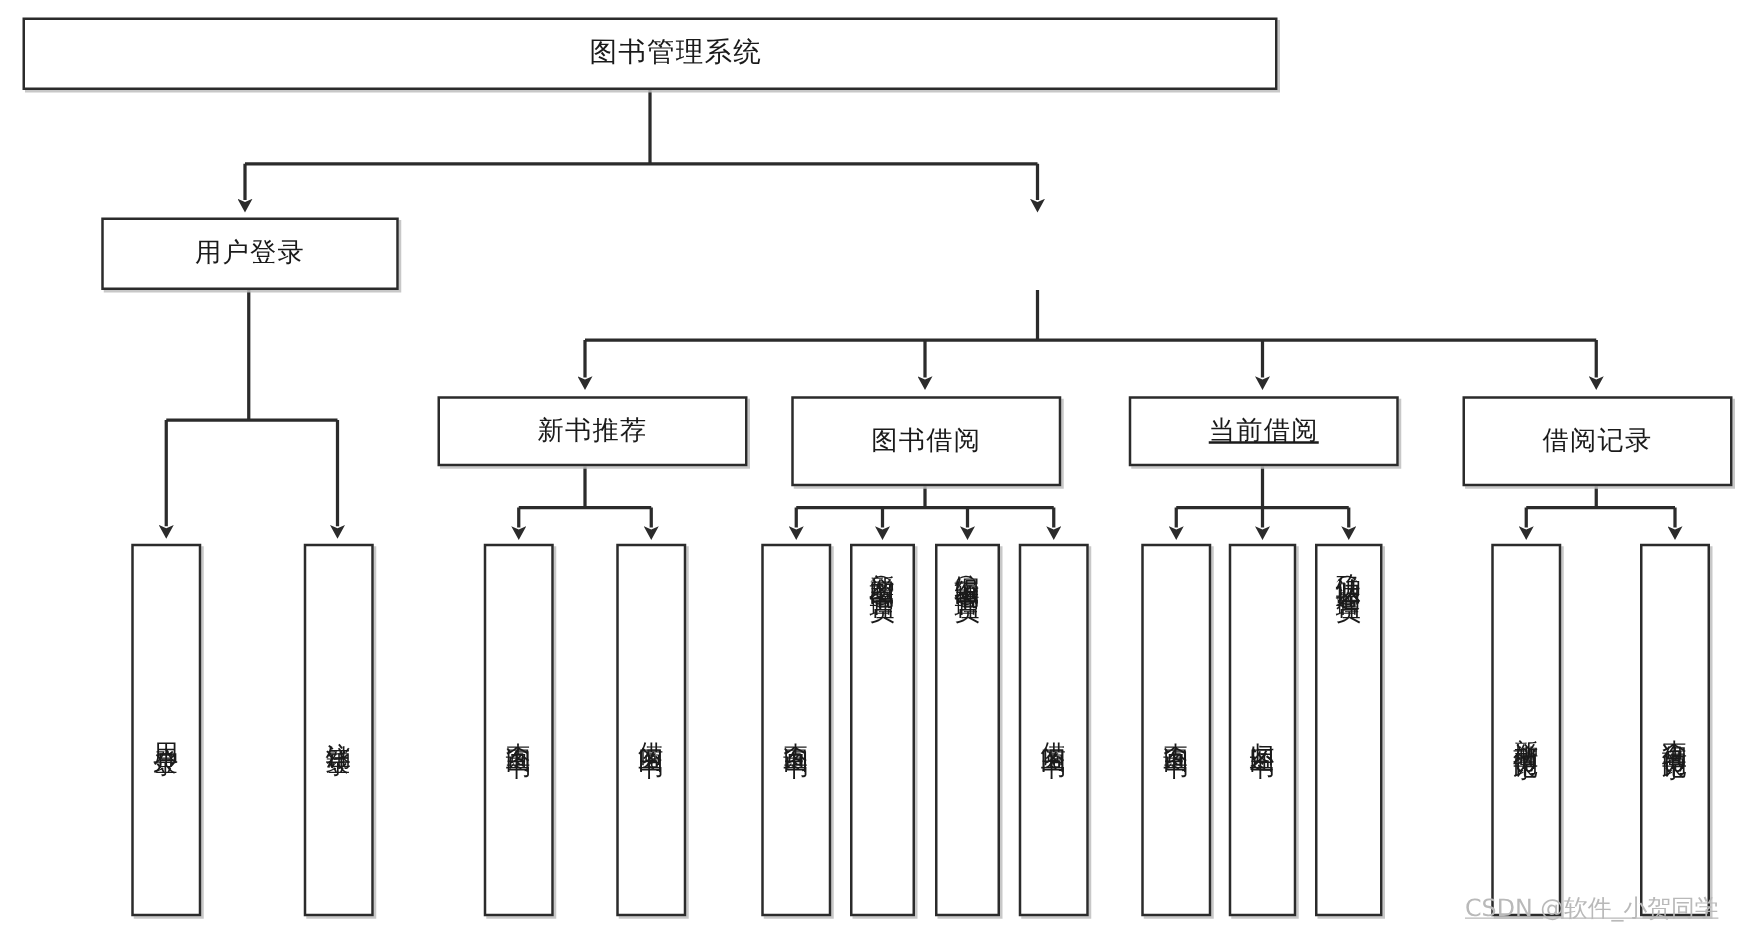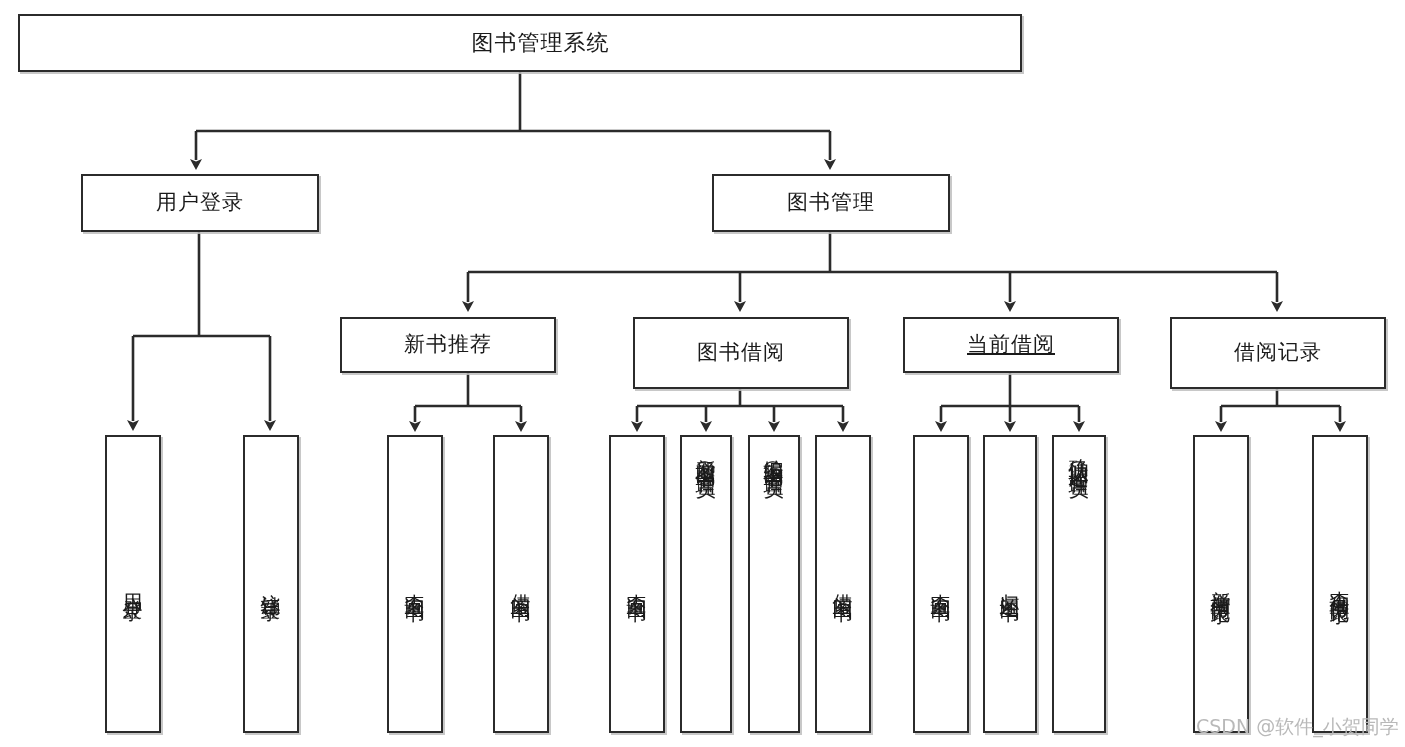--- a/index.html
+++ b/index.html
@@ -129,25 +129,22 @@
     </g>
   </svg>
 
   <div class="node h root" style="left:18px; top:14px; width:1004px; height:58px;padding-left:41px;">
     <span class="label">图书管理系统</span>
   </div>
 
   <div class="node h" style="left:81px; top:174px; width:238px; height:58px;">
     <span class="label">用户登录</span>
   </div>
-  <div class="node h" style="left:712px; top:174px; width:238px; height:58px;">
-    <span class="label">图书管理</span>
-  </div>
-
-  <div class="node h" style="left:340px; top:317px; width:216px; height:56px;">
+
+  <div class="node h" style="left:350px; top:317px; width:248px; height:56px;">
     <span class="label">新书推荐</span>
   </div>
   <div class="node h" style="left:633px; top:317px; width:216px; height:72px;font-family:Liberation Serif, serif;">
     <span class="label">图书借阅</span>
   </div>
   <div class="node h" style="left:903px; top:317px; width:216px; height:56px;text-decoration:underline;">
     <span class="label">当前借阅</span>
   </div>
   <div class="node h" style="left:1170px; top:317px; width:216px; height:72px;">
     <span class="label">借阅记录</span>
@@ -190,15 +187,15 @@
     <span class="label">确认归还（管理员）</span>
   </div>
 
   <div class="node v mid" style="left:1193px; top:435px; width:56px; height:298px;">
     <span class="label">新增借阅记录</span>
   </div>
   <div class="node v mid" style="left:1312px; top:435px; width:56px; height:298px;">
     <span class="label">查询借阅记录</span>
   </div>
 
-  <div class="watermark" style="left:1196px; top:714px;">CSDN @软件_小贺同学</div>
+  <div class="watermark" style="left:1172px; top:714px;text-decoration:underline;">CSDN @软件_小贺同学</div>
 
 </div>
 
 </body></html>

